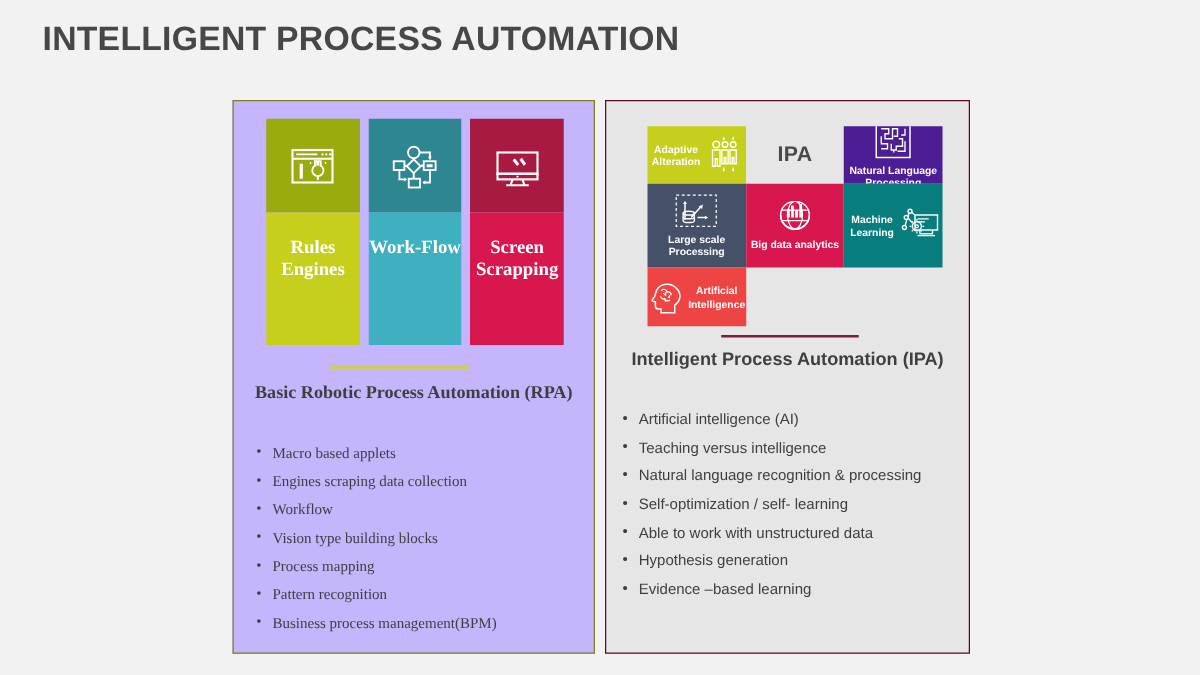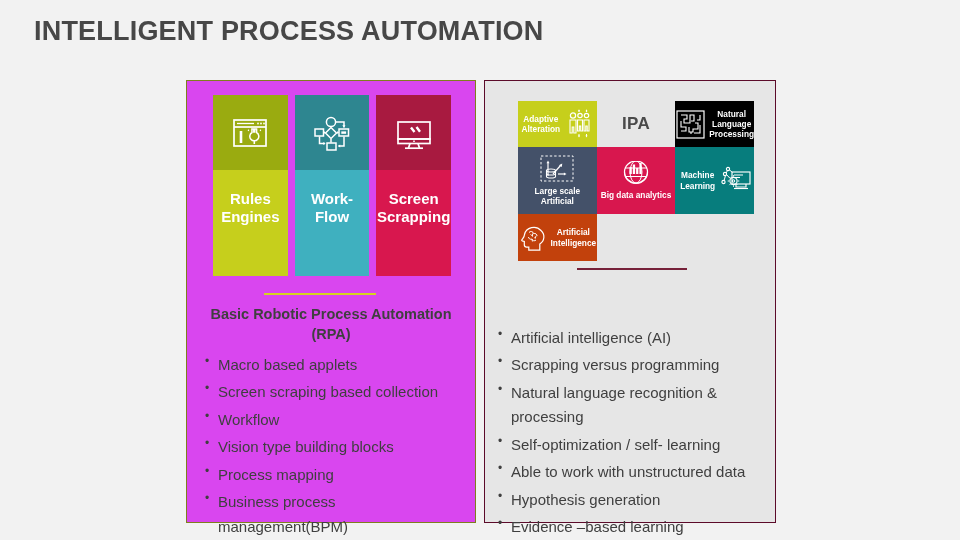--- a/index.html
+++ b/index.html
@@ -136,21 +136,21 @@
     width: 268px;
   }
   #ipa-bullets {
     left: 8px;
     top: 245px;
     width: 278px;
   }
   .bullets li {
     position: relative;
     padding-left: 18px;
-    font-size: 15px;
+    font-size: 12px;
     color: #3f3f3f;
     line-height: 1.62;
     margin-bottom: 3.2px;
   }
   .bullets li::before {
     content: "\2022";
     position: absolute;
     left: 5px;
     top: -1px;
     font-size: 12px;
@@ -204,21 +204,21 @@
     font-size: 17px;
     font-weight: bold;
     letter-spacing: 0.3px;
   }
 </style>
 </head>
 <body style="background: rgb(242, 242, 242);">
 
 <div id="slide-title" style="color: rgb(71, 71, 71);">INTELLIGENT PROCESS AUTOMATION</div>
 
-<div class="panel" id="panel-rpa" style="border-color: rgb(127, 127, 30); background: #d946ef;">
+<div class="panel" id="panel-rpa" style="border-color: rgb(127, 127, 30); background: #c4b5fd; font-family: Liberation Serif, serif;">
 
   <div id="rpa-columns">
 
     <div class="rpa-col">
       <div class="rpa-icon-box" id="rpa-icon-box-0" style="background: rgb(154, 171, 16);">
         <span class="cell-icon">
           <svg width="44" height="44" viewBox="0 0 44 44" fill="none" stroke="#ffffff" stroke-width="1.7">
             <rect x="6" y="9" width="32" height="26"></rect>
             <line x1="6" y1="16" x2="38" y2="16"></line>
             <line x1="9" y1="12.5" x2="26" y2="12.5" stroke-width="1.3"></line>
@@ -287,26 +287,26 @@
     </div>
 
   </div>
 
   <div class="divider" id="rpa-divider" style="background: rgb(214, 211, 32);"></div>
 
   <div class="panel-heading" id="rpa-heading">Basic Robotic Process Automation (RPA)</div>
 
   <ul class="bullets" id="rpa-bullets">
     <li>Macro based applets</li>
-    <li>Screen scraping based collection</li>
+    <li>Engines scraping data collection</li>
     <li>Workflow</li>
     <li>Vision type building blocks</li>
     <li>Process mapping</li>
+    <li>Pattern recognition</li>
     <li>Business process management(BPM)</li>
-    <li>Pattern recognition</li>
   </ul>
 </div>
 
 <div class="panel" id="panel-ipa" style="border-color: rgb(92, 11, 42); background: rgb(230, 230, 230);">
 
   <div id="ipa-grid">
 
     <div class="cell" id="cell-0" style="background: rgb(198, 207, 28);">
       <span class="cell-text">Adaptive Alteration</span>
       <span class="cell-icon">
@@ -323,21 +323,21 @@
           <path d="M14 28.4 l-1.1 -1.9 l2.2 0 z" fill="#ffffff" stroke="none"></path>
           <path d="M21.5 28.4 l-1.1 -1.9 l2.2 0 z" fill="#ffffff" stroke="none"></path>
         </svg>
       </span>
     </div>
 
     <div class="cell" id="cell-center" style="background: rgb(230, 230, 230);">
       <span id="ipa-center-label">IPA</span>
     </div>
 
-    <div class="cell" id="cell-1" style="background: #000000;">
+    <div class="cell" id="cell-1" style="background: #4c1d95; flex-direction: column;">
       <span class="cell-icon">
         <svg width="31" height="31" viewBox="0 0 31 31" fill="none" stroke="#ffffff" stroke-width="1.2">
           <rect x="2" y="2" width="27" height="27"></rect>
           <path d="M6 6 l6 0 l0 4 l-3 0 l0 4 l6 0 l0 -8 l4 0 l0 6 l-3 0" stroke-width="1.1"></path>
           <path d="M6 12 l0 6 l5 0 l0 4 l-5 0" stroke-width="1.1"></path>
           <path d="M14 18 l0 5 l4 0 l0 -3 l5 0 l0 -6 l-3 0" stroke-width="1.1"></path>
           <path d="M25 6 l0 5 l-3 0 M25 16 l0 8 l-6 0" stroke-width="1.1"></path>
           <path d="M16 23 l0 2" stroke-width="1.1"></path>
         </svg>
       </span>
@@ -352,21 +352,21 @@
           <path d="M8 5.6 l-1.5 2.6 l3 0 z" fill="#ffffff" stroke="none"></path>
           <path d="M13 19 l8 -9"></path>
           <path d="M22.3 8.6 l-0.6 3.5 l-2.8 -1.9 z" fill="#ffffff" stroke="none"></path>
           <ellipse cx="11" cy="15.5" rx="4.5" ry="1.5"></ellipse>
           <path d="M6.5 15.5 l0 3 a4.5 1.5 0 0 0 9 0 l0 -3" stroke-width="1.1"></path>
           <path d="M6.5 18.5 l0 3 a4.5 1.5 0 0 0 9 0 l0 -3" stroke-width="1.1"></path>
           <path d="M18 19 l7 0"></path>
           <path d="M26.5 19 l-2.6 -1.5 l0 3 z" fill="#ffffff" stroke="none"></path>
         </svg>
       </span>
-      <span class="cell-text">Large scale Artificial</span>
+      <span class="cell-text">Large scale Processing</span>
     </div>
 
     <div class="cell stack" id="cell-3" style="background: rgb(216, 23, 78);">
       <span class="cell-icon">
         <svg width="30" height="25" viewBox="0 0 30 25" fill="none" stroke="#ffffff" stroke-width="1.2">
           <path d="M3.5 11 a11.5 11.5 0 0 0 23 0" stroke-width="1.2"></path>
           <ellipse cx="15" cy="11" rx="11.5" ry="11" stroke-width="1.2" stroke-dasharray="0"></ellipse>
           <path d="M15 0 a6 11 0 0 0 0 22 a6 11 0 0 0 0 -22" stroke-width="1"></path>
           <line x1="4" y1="7" x2="26" y2="7" stroke-width="1"></line>
           <line x1="4" y1="15.5" x2="26" y2="15.5" stroke-width="1"></line>
@@ -394,41 +394,42 @@
                    M9.4 11.9 l-1 -1 M15.6 18.1 l1 1 M15.6 11.9 l1 -1 M9.4 18.1 l-1 1" stroke-width="1"></path>
           <circle cx="4" cy="8" r="1.6"></circle>
           <circle cx="7" cy="3" r="1.6"></circle>
           <circle cx="2.5" cy="16" r="1.6"></circle>
           <path d="M5.2 7 l1.2 -2.5 M4.5 9.4 l-1.4 5.2 M5.4 8.4 l3.6 4" stroke-width="1"></path>
           <path d="M8.3 3.8 l3 2.5" stroke-width="1"></path>
         </svg>
       </span>
     </div>
 
-    <div class="cell" id="cell-5" style="background: #c2410c;">
+    <div class="cell" id="cell-5" style="background: #ef4444;">
       <span class="cell-icon">
         <svg width="29" height="28" viewBox="0 0 29 28" fill="none" stroke="#ffffff" stroke-width="1.2">
           <path d="M22 6.5 a9.5 9 0 0 0 -16.5 4 c0 2.5 -1.8 4 -2.6 5.2 c-0.5 0.8 0.2 1.4 1 1.5 l1.4 0.2
                    l0 3.4 a2.3 2.3 0 0 0 2.3 2.3 l2.2 0 l0 3 l11 0 l0 -6 a10 9 0 0 0 1.2 -13.6 z" stroke-width="1.2"></path>
           <path d="M10 8.5 a2.6 2.6 0 0 1 4.6 1.2 a2.4 2.4 0 0 1 3.4 2.4" stroke-width="1"></path>
           <path d="M9.5 13 a2.3 2.3 0 0 0 3.2 2 a2.6 2.6 0 0 0 4.3 1" stroke-width="1"></path>
           <path d="M13.5 9.5 l0 3 M13 15 l0.4 2.5 M17 12 l-1 2.4" stroke-width="0.9"></path>
           <path d="M11.5 10.5 l2 1.5 M15.5 13.5 l1.5 0.6" stroke-width="0.9"></path>
         </svg>
       </span>
       <span class="cell-text">Artificial Intelligence</span>
     </div>
 
   </div>
 
   <div class="divider" id="ipa-divider" style="background: rgb(118, 33, 57);"></div>
 
+  <div class="panel-heading" id="ipa-heading">Intelligent Process Automation (IPA)</div>
 
   <ul class="bullets" id="ipa-bullets">
     <li>Artificial intelligence (AI)</li>
-    <li>Scrapping versus programming</li>
+    <li>Teaching versus intelligence</li>
     <li>Natural language recognition &amp; processing</li>
     <li>Self-optimization / self- learning</li>
     <li>Able to work with unstructured data</li>
     <li>Hypothesis generation</li>
     <li>Evidence –based learning</li>
   </ul>
 </div>
 
 </body></html>

